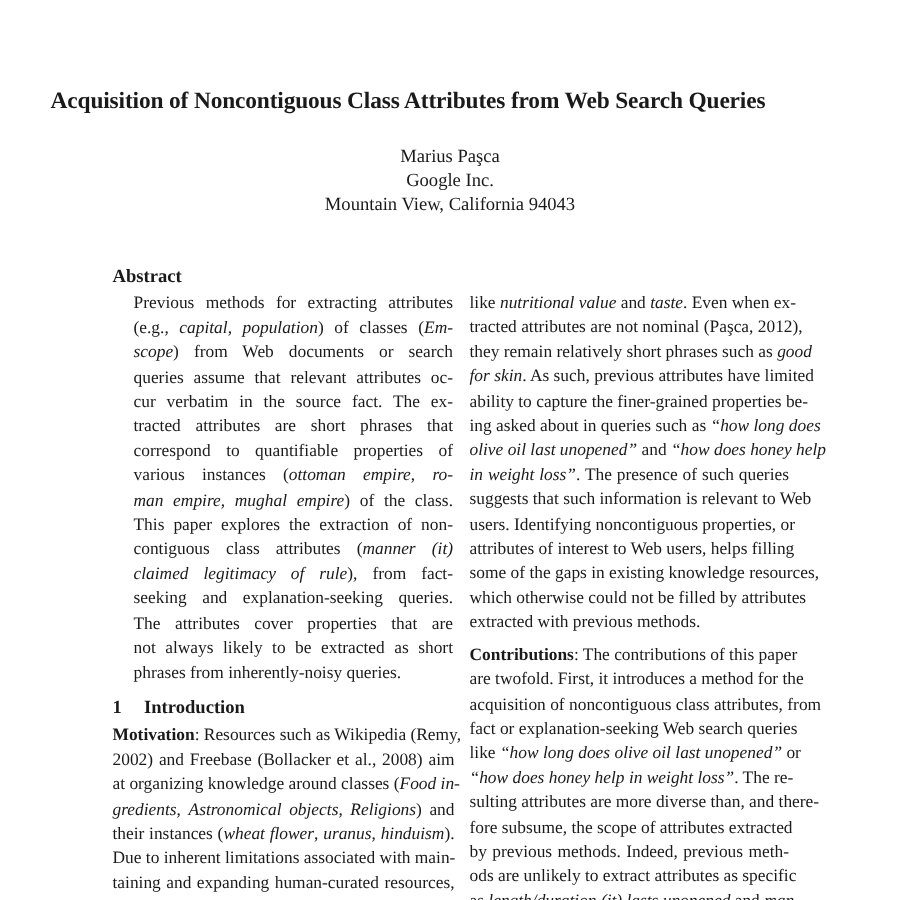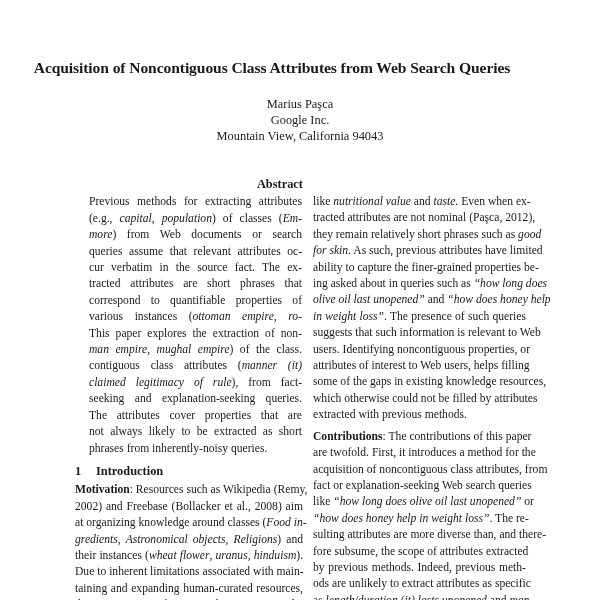--- a/index.html
+++ b/index.html
@@ -7,21 +7,21 @@
          font-family:"Liberation Serif", "DejaVu Serif", serif; color:#1a1a1a; }
   .title { position:absolute; top:59px; left:0; width:544px; text-align:center;
            font-weight:bold; font-size:15.6px; letter-spacing:-0.1px; }
   .author-block { position:absolute; top:96px; left:0; width:600px; text-align:center;
                   font-size:12.4px; line-height:16px; }
   .author-block .name { font-weight:normal; }
   .author-block .email { font-family:"Liberation Mono", "DejaVu Sans Mono", monospace; font-size:11.6px; }
   .col { position:absolute; font-size:11.6px; line-height:16.4px; text-align:justify; }
   .col-left { left:75px; width:228px; top:176px; }
   .col-right { left:313px; width:213px; top:194px; }
-  .abstract-heading { text-align:right; font-weight:bold; font-size:12.4px; margin:0 0 2px 0; }
+  .abstract-heading { text-align:left; font-weight:bold; font-size:12.4px; margin:0 0 2px 0; }
   .abstract-body { margin:0 0 4px 14px; width:213px; }
   .section-heading { font-weight:bold; font-size:12.4px; margin:6px 0 3px 0; }
   .section-heading .num { display:inline-block; width:21px; }
   .para-gap { margin-top:5px; }
   i { font-style:italic; }
   b { font-weight:bold; }
   .line { display:block; text-align:justify; text-align-last:justify; white-space:nowrap; }
   .line.last { text-align-last:left; }
 </style>
 </head>
@@ -33,28 +33,28 @@
   <div class="name">Marius Paşca</div>
   <div>Google Inc.</div>
   <div>Mountain View, California 94043</div>
 </div>
 
 <div class="col col-left">
   <div class="abstract-heading">Abstract</div>
   <div class="abstract-body">
       <span class="line">Previous methods for extracting attributes</span>
       <span class="line">(e.g., <i>capital</i>, <i>population</i>) of classes (<i>Em-</i></span>
-      <span class="line"><i>more</i>) from Web documents or search</span>
+      <span class="line"><i>scope</i>) from Web documents or search</span>
       <span class="line">queries assume that relevant attributes oc-</span>
       <span class="line">cur verbatim in the source fact. The ex-</span>
       <span class="line">tracted attributes are short phrases that</span>
       <span class="line">correspond to quantifiable properties of</span>
       <span class="line">various instances (<i>ottoman empire</i>, <i>ro-</i></span>
+      <span class="line"><i>man empire</i>, <i>mughal empire</i>) of the class.</span>
       <span class="line">This paper explores the extraction of non-</span>
-      <span class="line"><i>man empire</i>, <i>mughal empire</i>) of the class.</span>
       <span class="line">contiguous class attributes (<i>manner (it)</i></span>
       <span class="line"><i>claimed legitimacy of rule</i>), from fact-</span>
       <span class="line">seeking and explanation-seeking queries.</span>
       <span class="line">The attributes cover properties that are</span>
       <span class="line">not always likely to be extracted as short</span>
       <span class="line last">phrases from inherently-noisy queries.</span>
     </div>
   <div class="section-heading">
     <span class="num">1</span><span>Introduction</span>
   </div>

